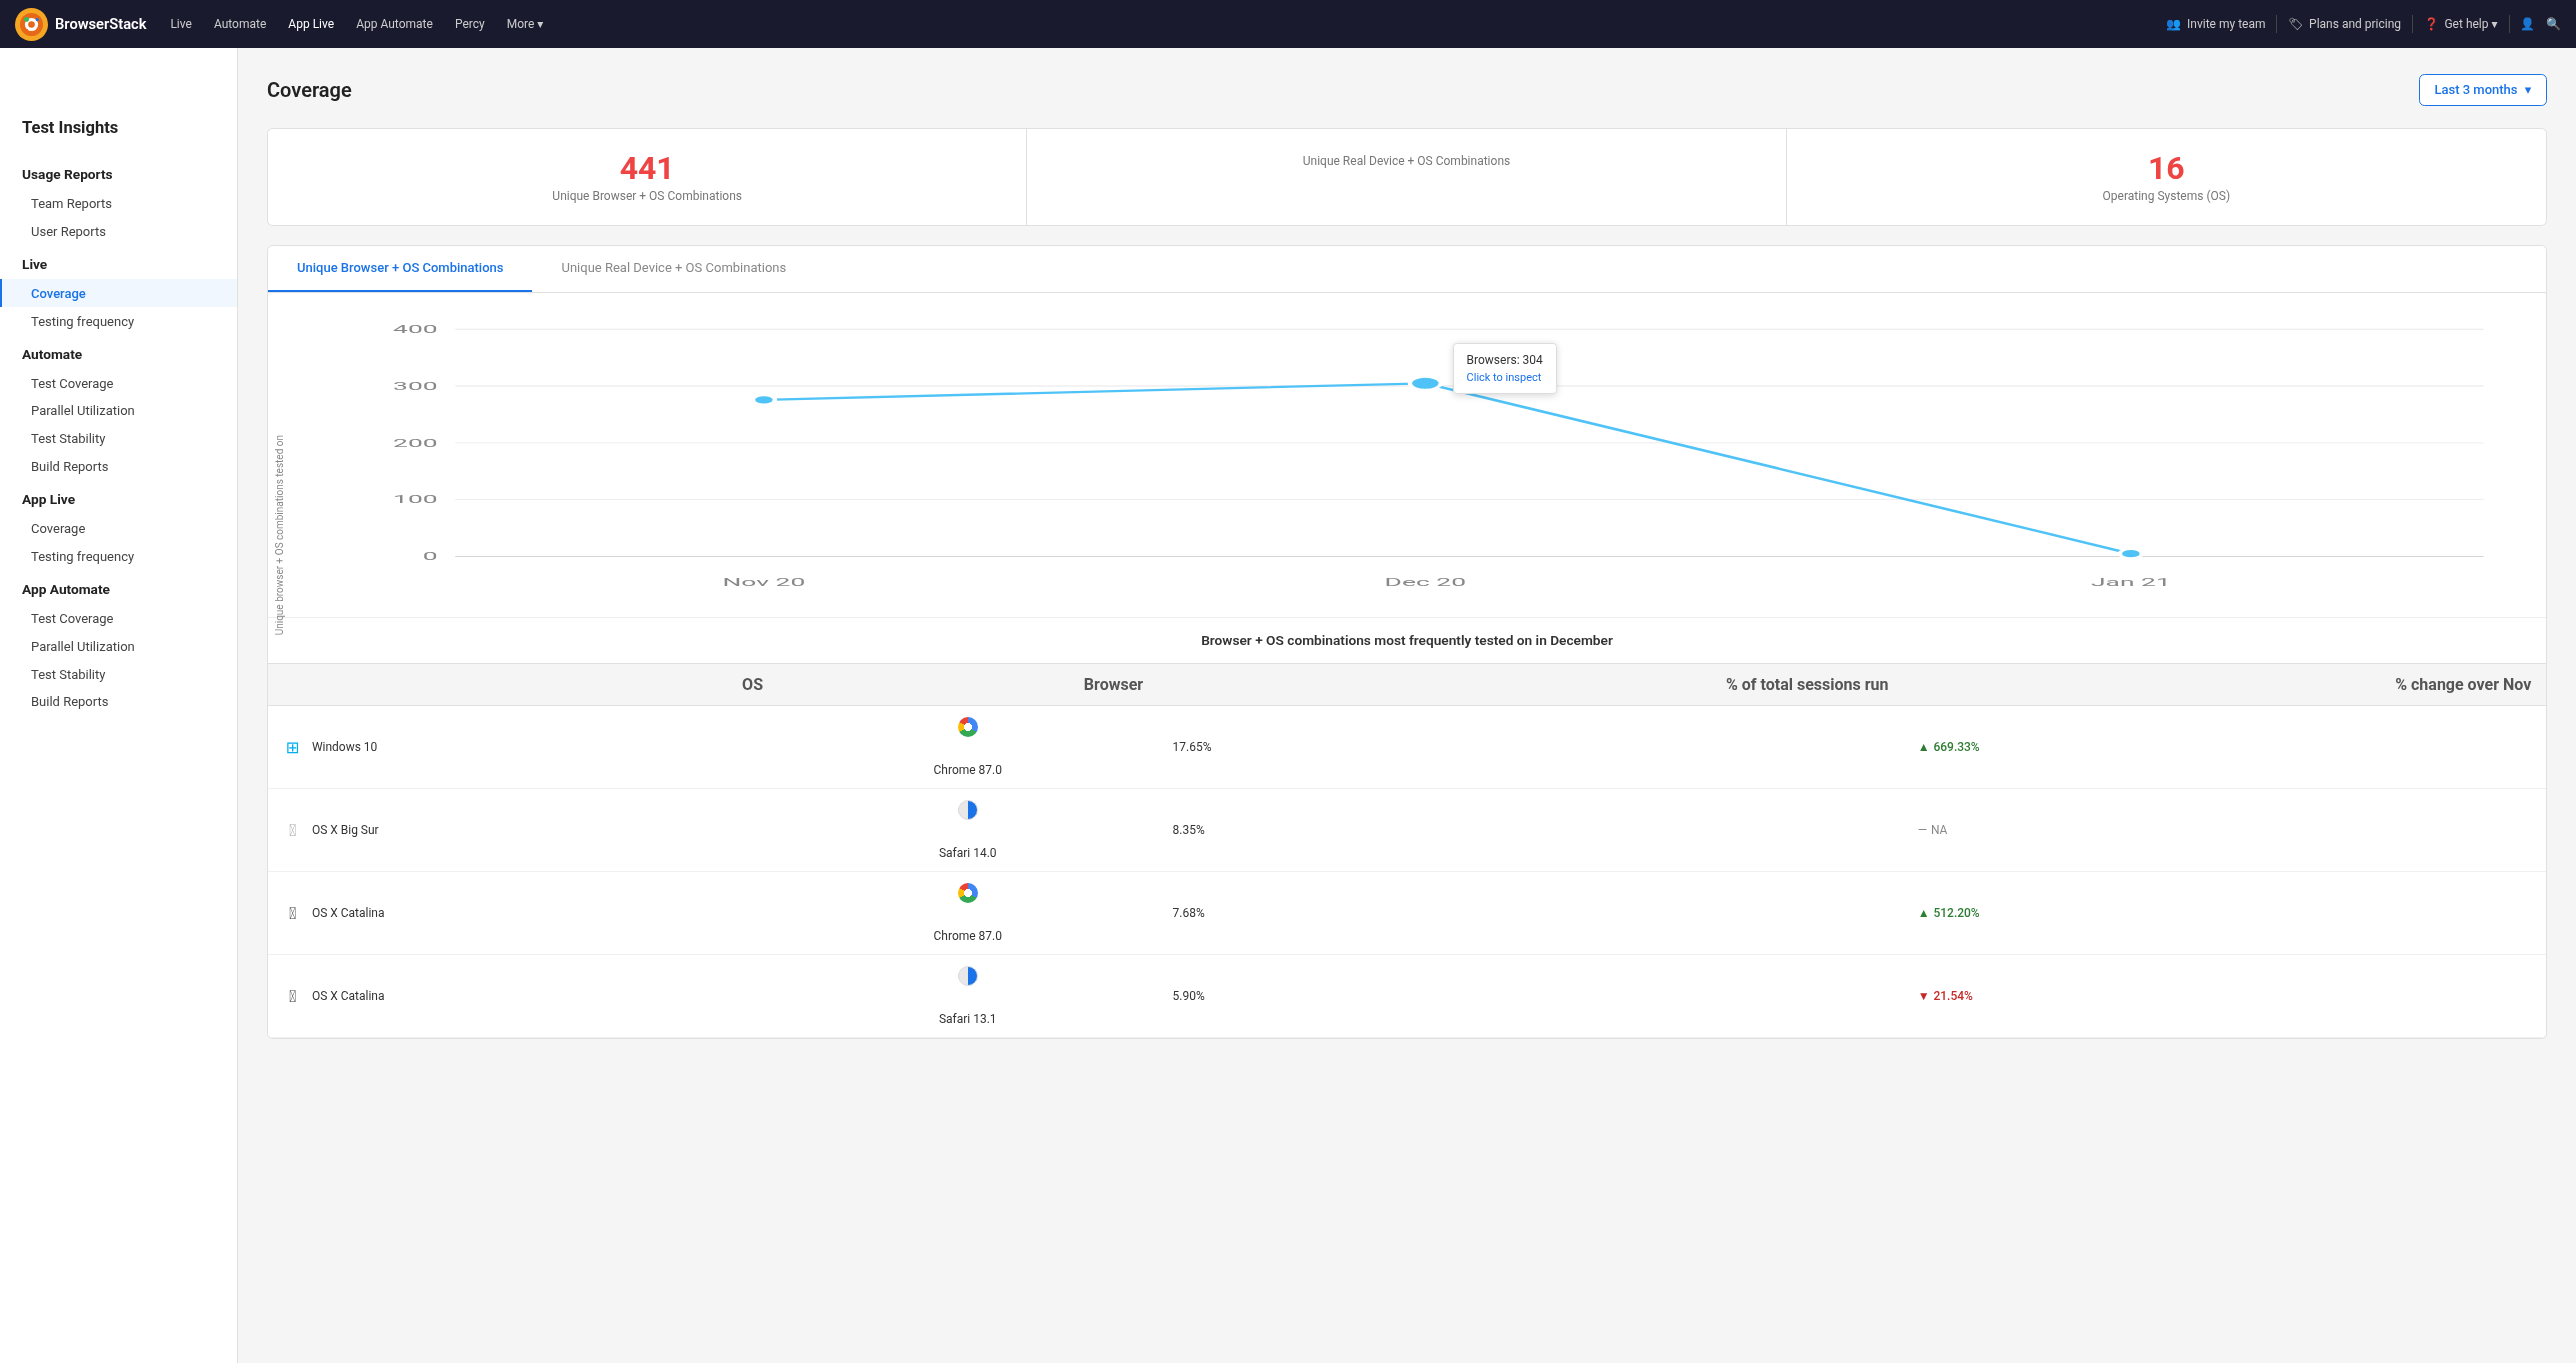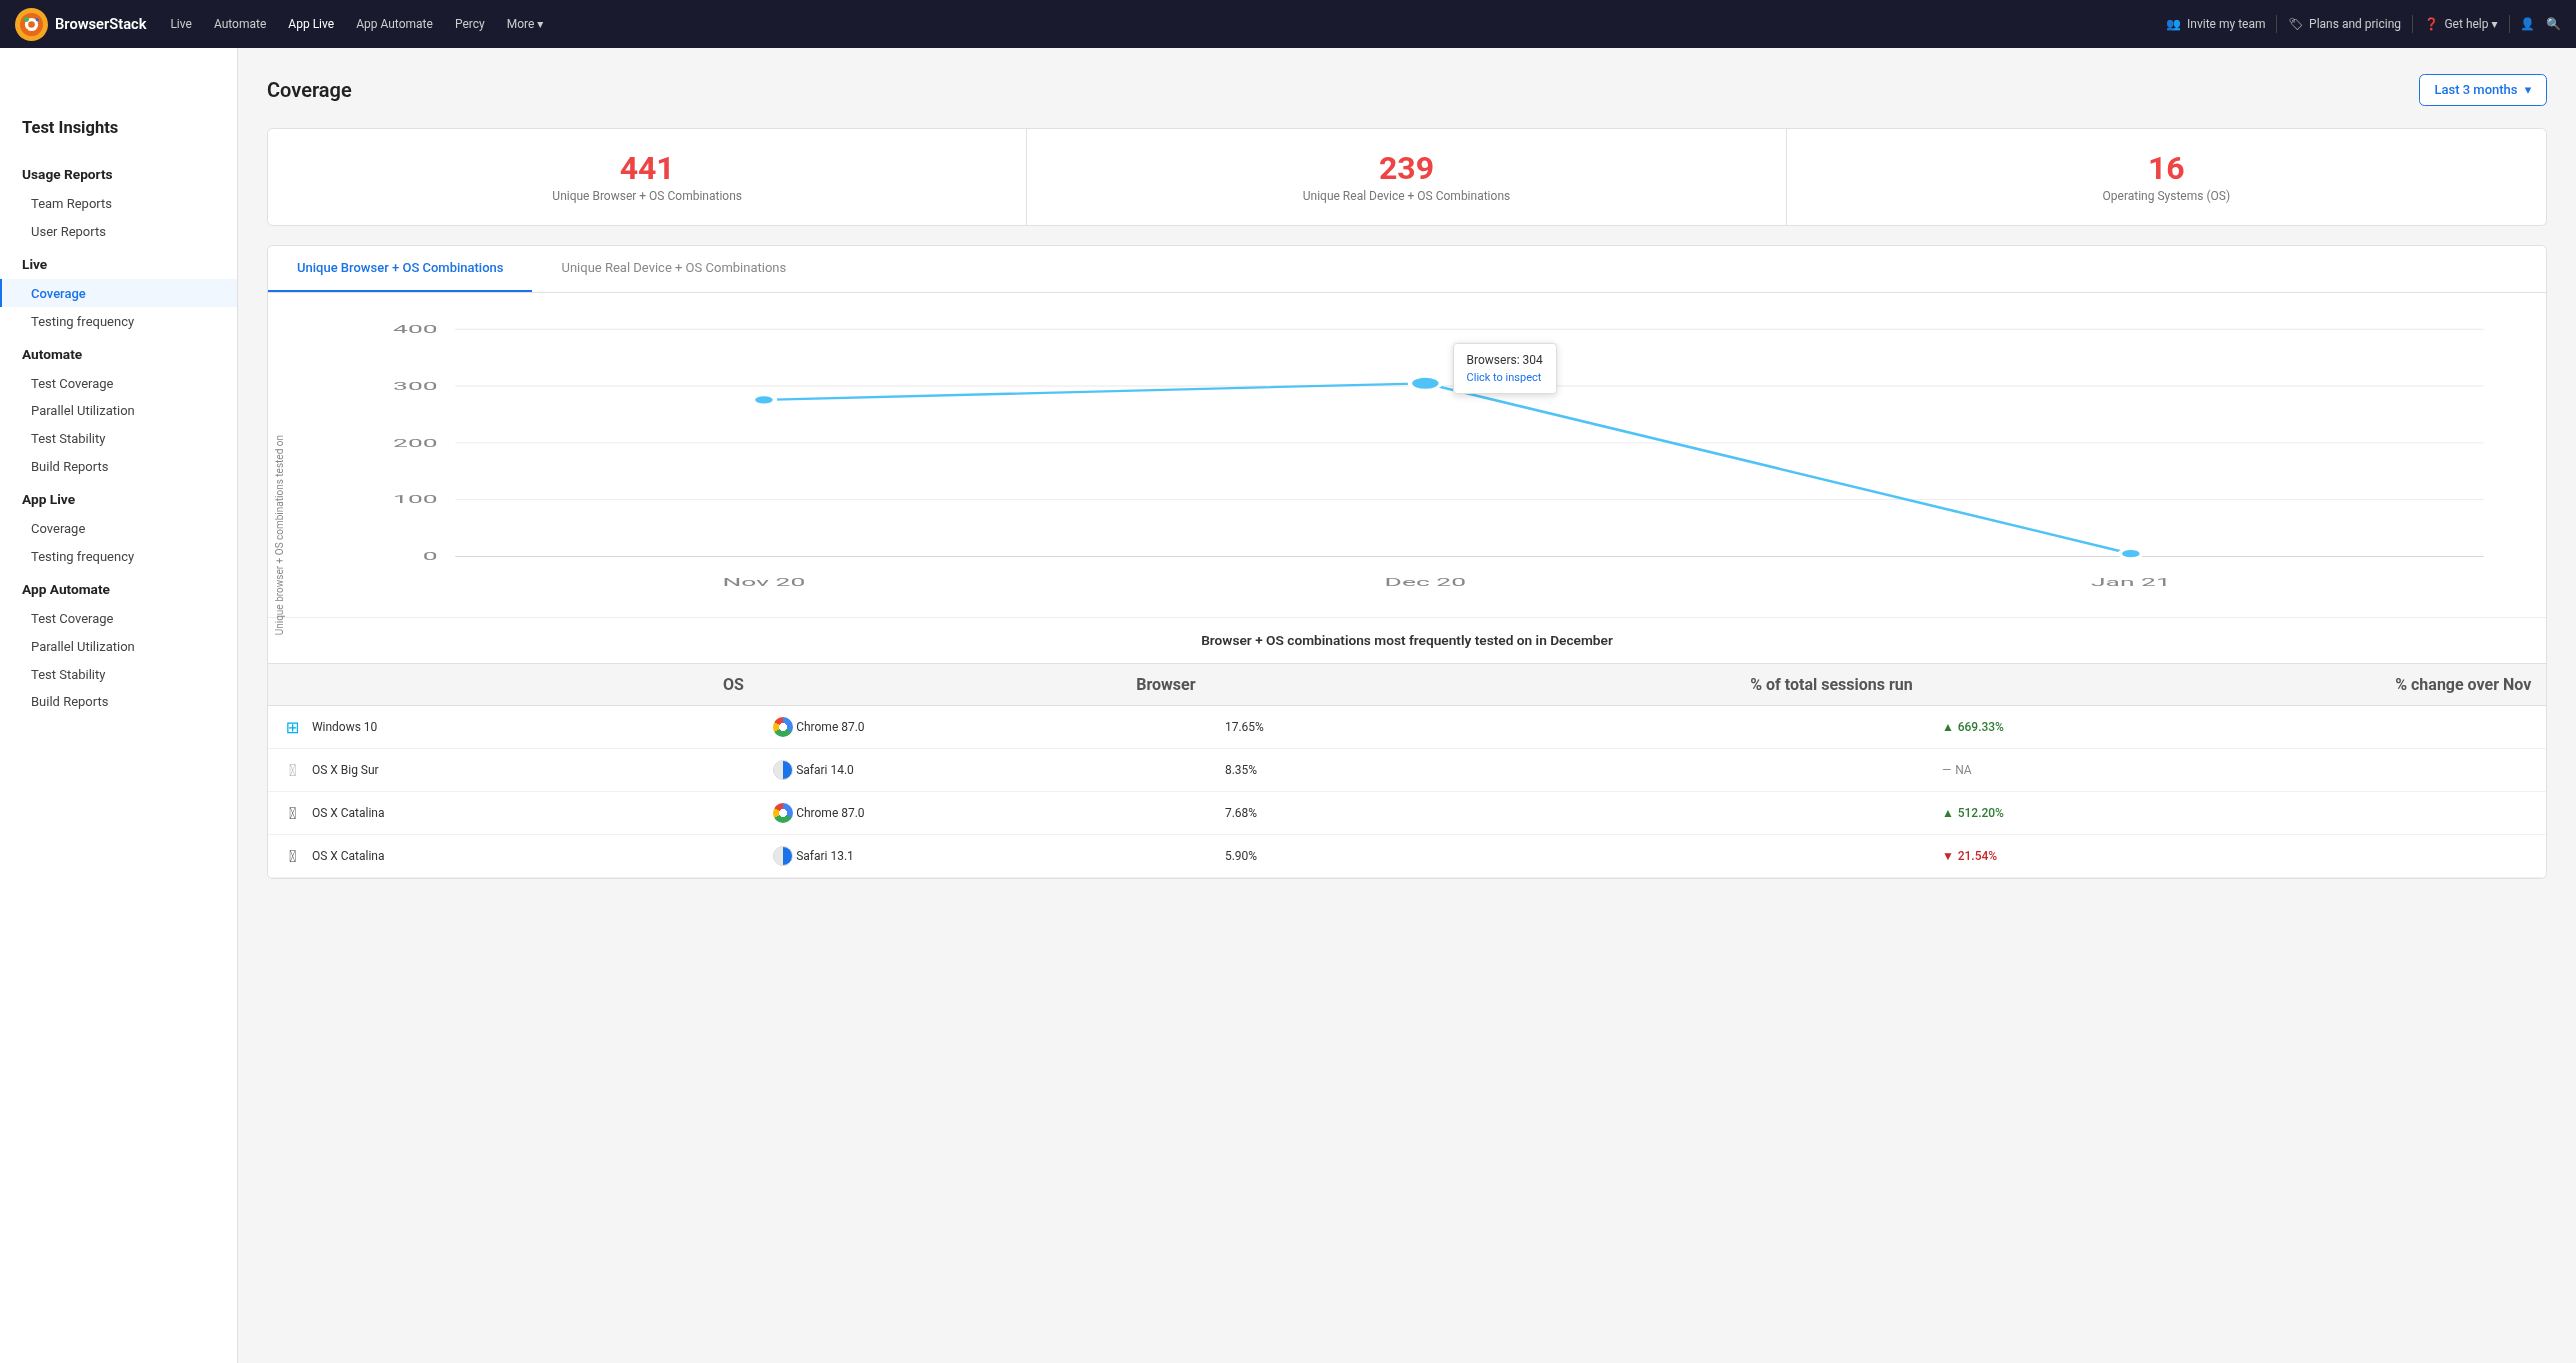--- a/index.html
+++ b/index.html
@@ -63,21 +63,21 @@
     .chart-tooltip { position: absolute; top: 55px; left: 58%; background: #fff; border: 0.9px solid #ddd; border-radius: 3.7px; padding: 9.2px 13px; box-shadow: 0 1.8px 7.3px rgba(0,0,0,0.15); font-size: 12px; z-index: 10; }
     .chart-tooltip-title { color: #333; font-weight: 400; margin-bottom: 3.7px; }
     .chart-tooltip-sub { color: #1a73e8; font-size: 11px; cursor: pointer; }
 
     
     .table-title { font-size: 13.7px; font-weight: 600; color: #333; padding: 14.7px 18.3px; text-align: center; border-top: 0.9px solid #eee; }
     .data-table { width: 100%; border-collapse: collapse; }
     .data-table th { background: #f5f5f5; padding: 11px 14.7px; text-align: right; font-size: 16px; font-weight: 700; color: #555; border-top: 0.9px solid #e0e0e0; border-bottom: 0.9px solid #e0e0e0; }
     .data-table td { padding: 11px 14.7px; font-size: 12px; color: #333; border-bottom: 0.9px solid #f0f0f0; }
     .os-cell { display: flex; align-items: center; gap: 9.2px; }
-    .browser-cell { display: flex; align-items: center; gap: 3px; }
+    .browser-cell { display: flex; align-items: center; gap: 26px; flex-direction: column; }
     .change-positive { color: #2e7d32; font-weight: 500; display: flex; align-items: center; gap: 3.7px; }
     .change-negative { color: #c62828; font-weight: 500; display: flex; align-items: center; gap: 3.7px; }
     .change-na { color: #888; display: flex; align-items: center; gap: 3.7px; }
 
     
     .os-icon { width: 20px; height: 20px; display: flex; align-items: center; justify-content: center; flex-shrink: 0; }
     .windows-icon { color: #00aff0; font-size: 16.5px; }
     .mac-icon { font-size: 16.5px; color: #555; }
 
     
@@ -176,21 +176,20 @@
         <span>▾</span>
       </div>
     </div>
 
     <div class="stat-cards">
       <div class="stat-card">
         <div class="stat-number">441</div>
         <div class="stat-label">Unique Browser + OS Combinations</div>
       </div>
       <div class="stat-card">
-        <div class="stat-number">239</div>
         <div class="stat-label">Unique Real Device + OS Combinations</div>
       </div>
       <div class="stat-card">
         <div class="stat-number">16</div>
         <div class="stat-label">Operating Systems (OS)</div>
       </div>
     </div>
 
     <div class="chart-section">
 

